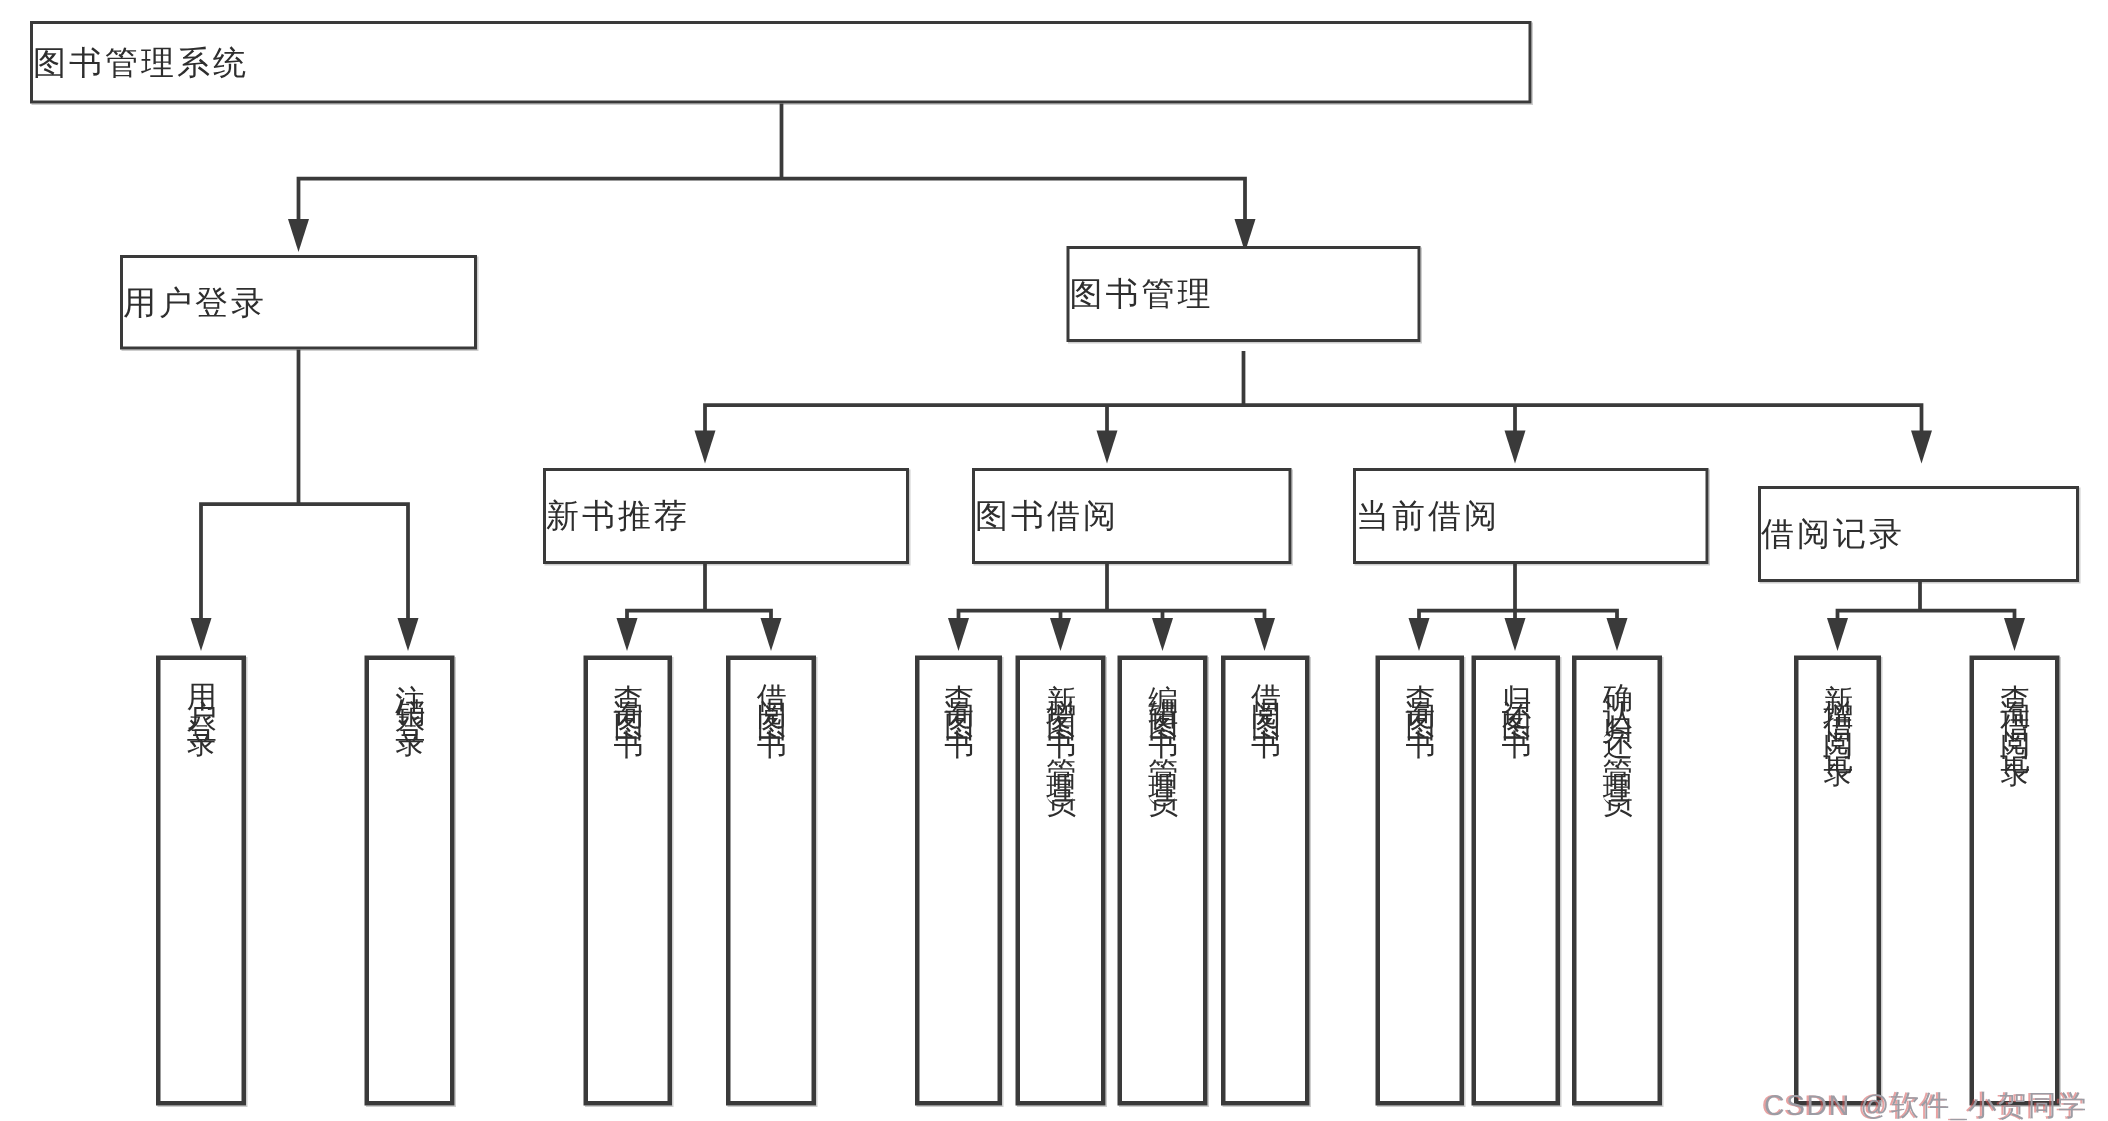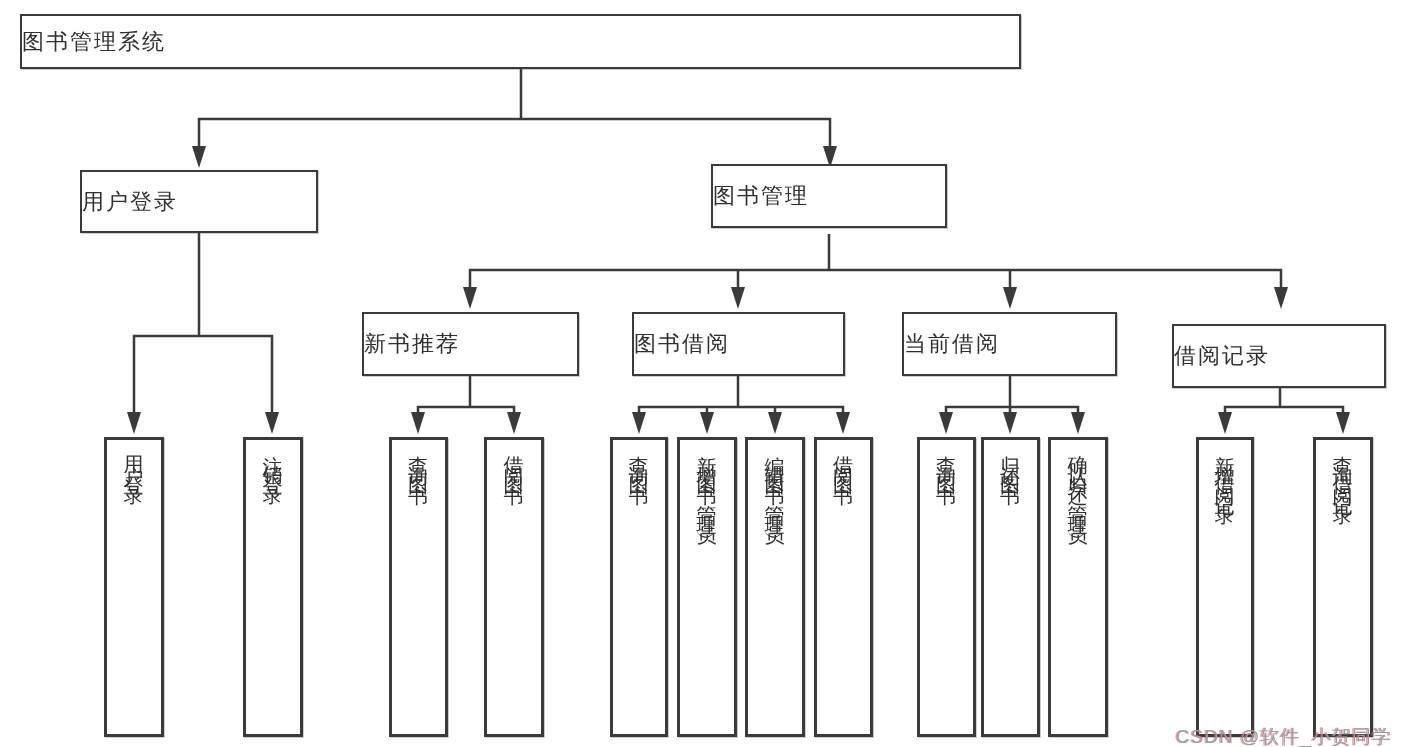--- a/index.html
+++ b/index.html
@@ -109,27 +109,27 @@
     <span>图书管理系统</span>
   </div>
 
   <div class="box hbox" style="left:80px; top:170px; width:238px; height:63px">
     <span>用户登录</span>
   </div>
   <div class="box hbox" style="left:711px; top:164px; width:236px; height:64px">
     <span>图书管理</span>
   </div>
 
-  <div class="box hbox" style="left:362px; top:312px; width:217px; height:64px">
+  <div class="box hbox" style="left:362px; top:312px; width:244px; height:64px">
     <span>新书推荐</span>
   </div>
-  <div class="box hbox" style="left:632px; top:312px; width:213px; height:64px">
+  <div class="box hbox" style="left:648px; top:312px; width:213px; height:64px">
     <span>图书借阅</span>
   </div>
-  <div class="box hbox" style="left:902px; top:312px; width:215px; height:64px">
+  <div class="box hbox" style="left:902px; top:312px; width:237px; height:64px">
     <span>当前借阅</span>
   </div>
   <div class="box hbox" style="left:1172px; top:324px; width:214px; height:64px">
     <span>借阅记录</span>
   </div>
 
   <div class="box vbox" style="left:104px; width:60px">
     <span>用户登录</span>
   </div>
   <div class="box vbox" style="left:243px; width:60px">

